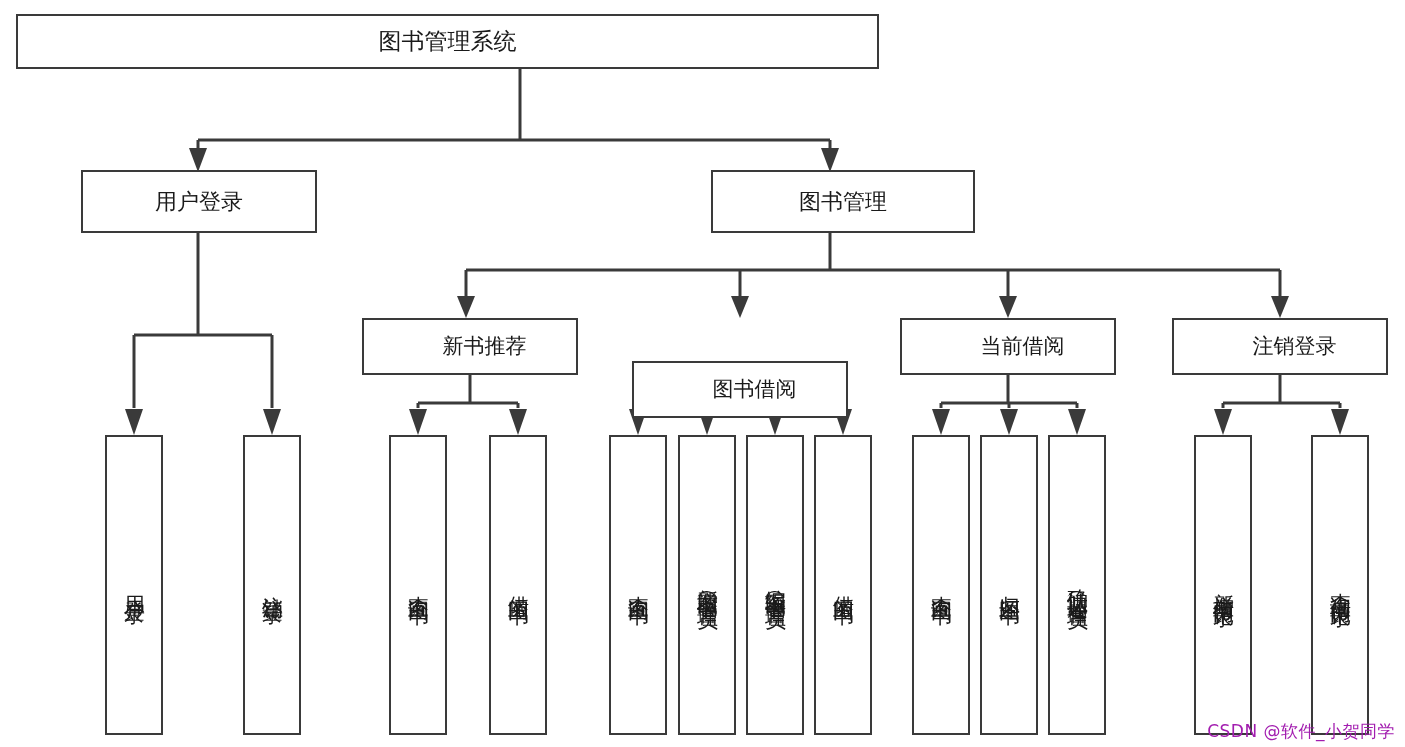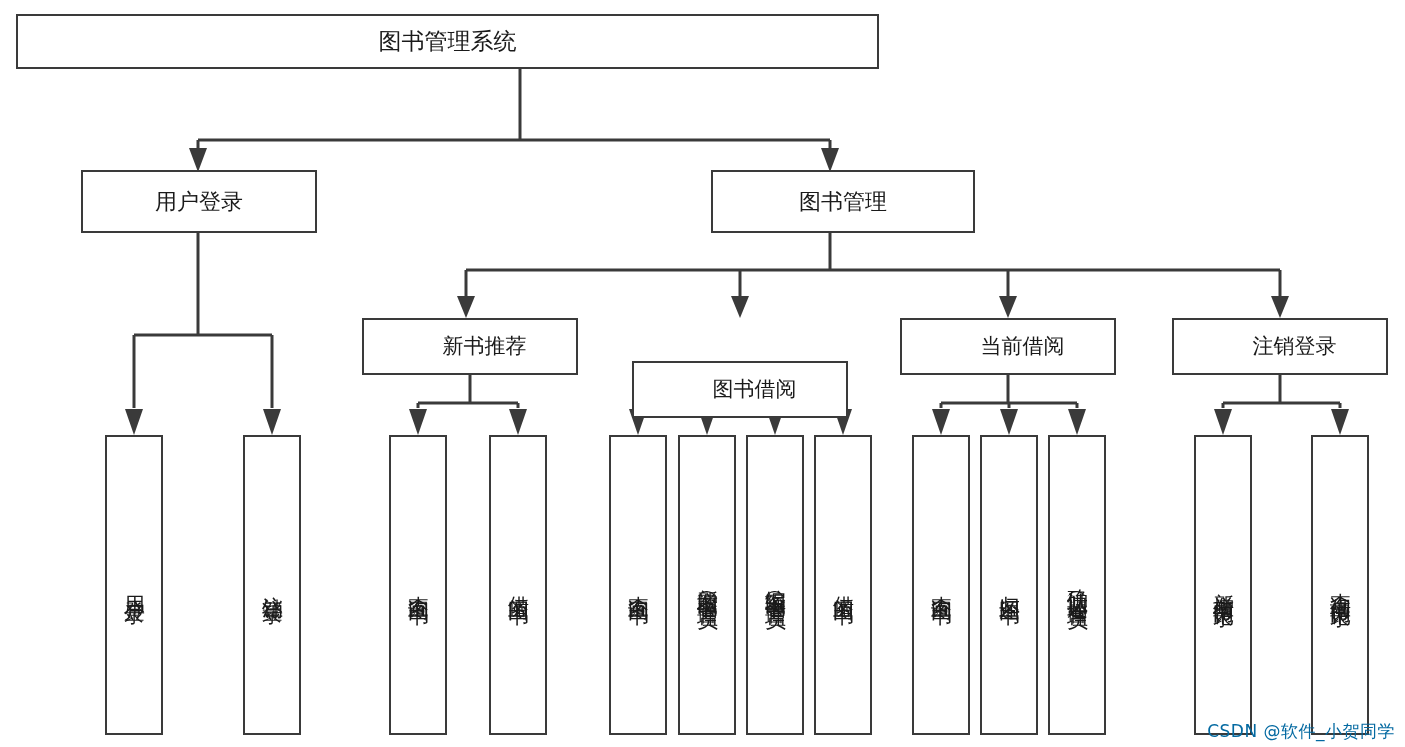--- a/index.html
+++ b/index.html
@@ -62,21 +62,21 @@
     letter-spacing: 3px;
     line-height: 1;
     white-space: nowrap;
     display: block;
   }
   .watermark {
     position: absolute;
     right: 10px;
     bottom: 4px;
     font-size: 17px;
-    color: #0369a1;
+    color: #a21caf;
     letter-spacing: 0.5px;
     white-space: nowrap;
   }
   svg line, svg polygon, svg path { shape-rendering: geometricPrecision; }
 </style>
 </head>
 <body>
 
 <div id="diagram-root">
 

